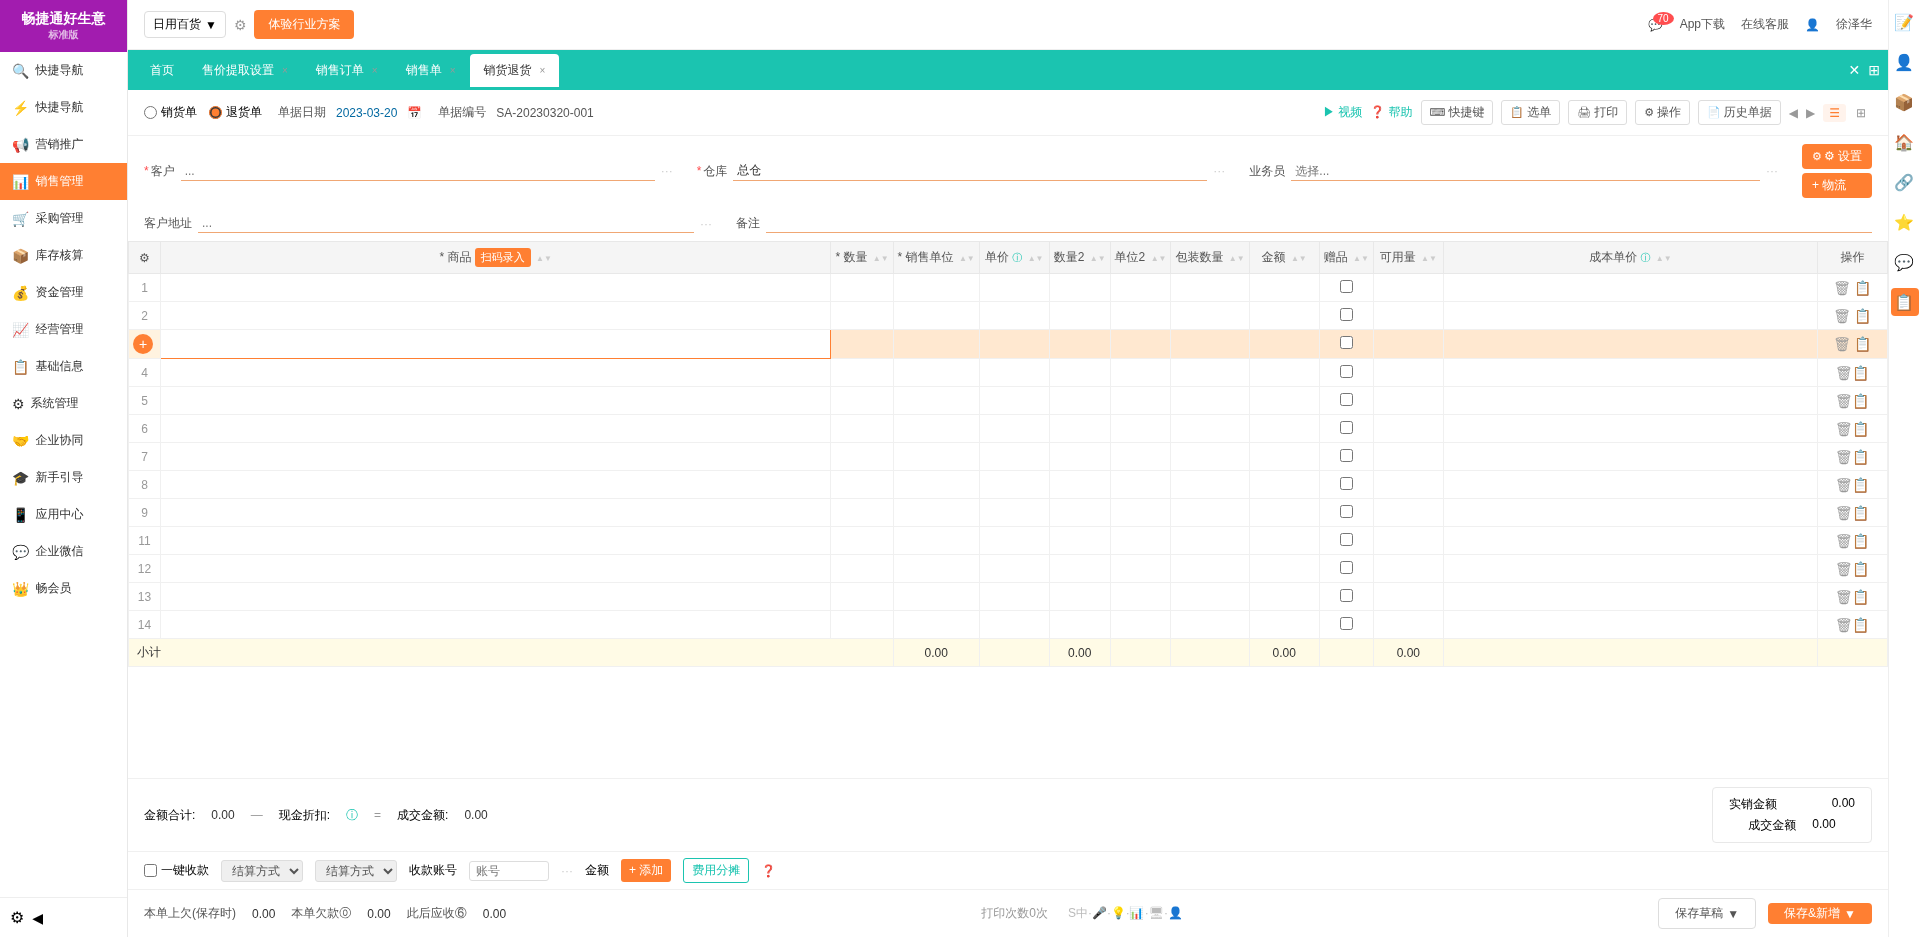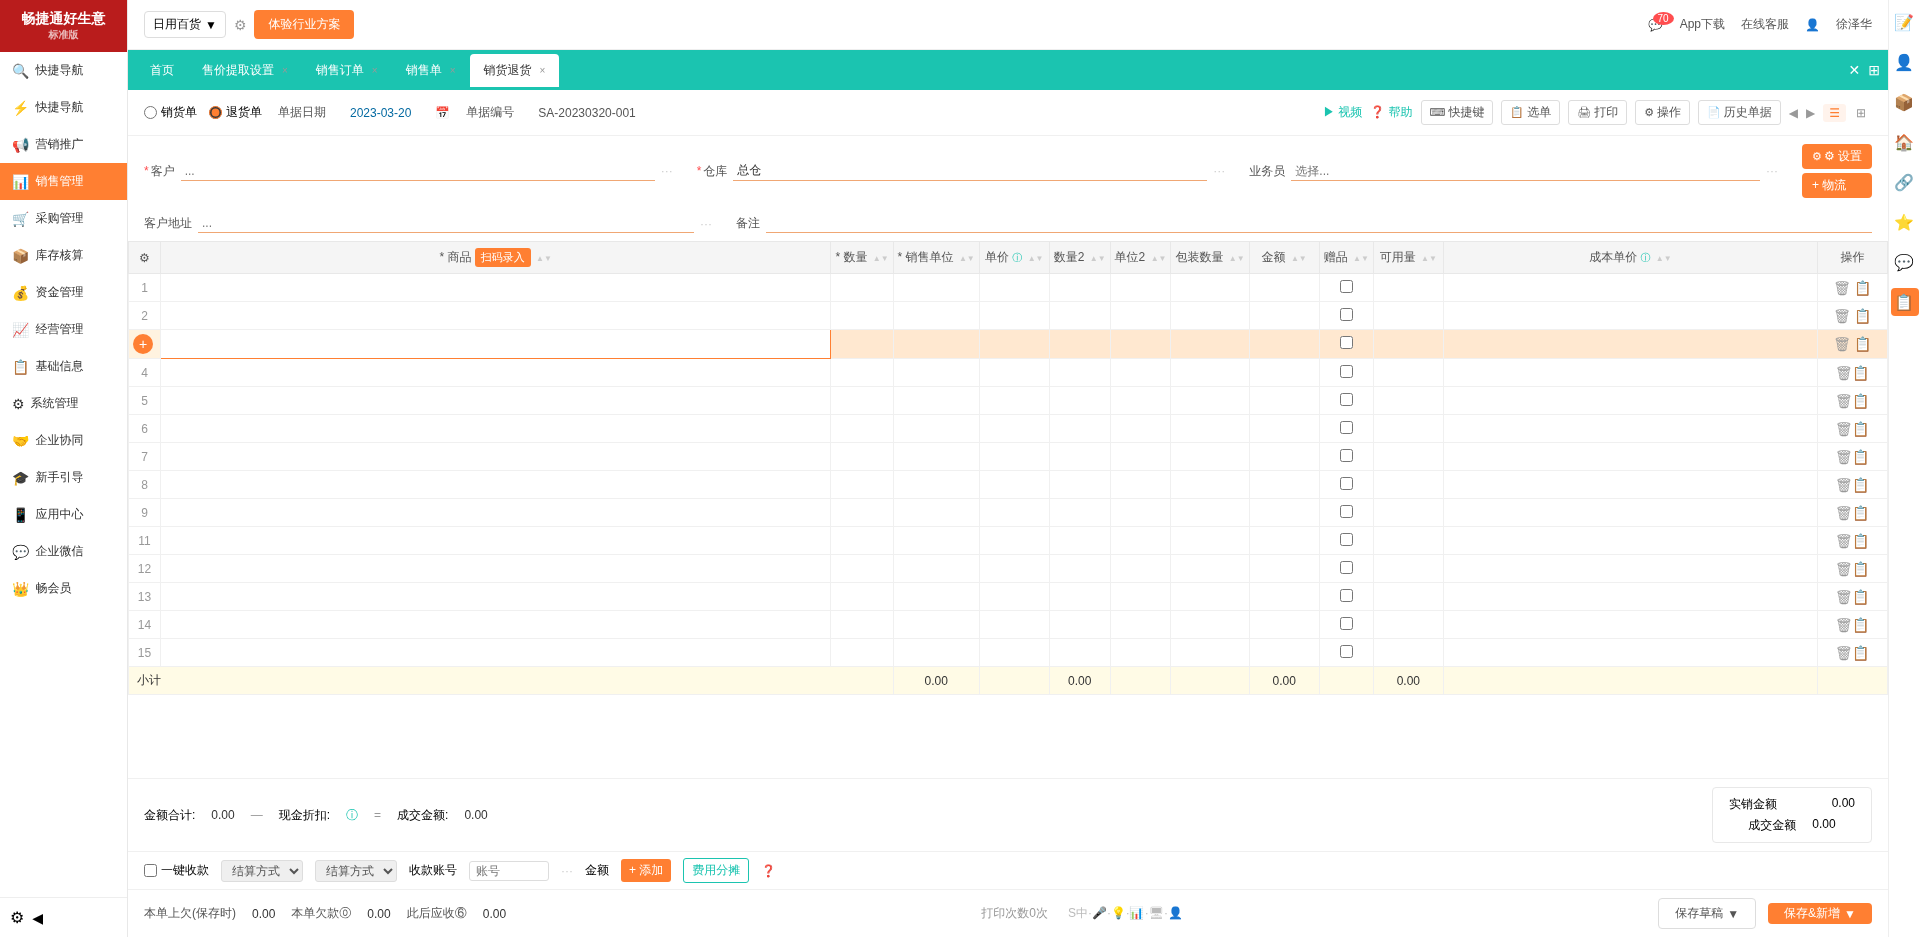--- a/index.html
+++ b/index.html
@@ -1,20 +1,20 @@
 <!DOCTYPE html>
 <html><head>
   <meta charset="utf-8">
   <style>
     * { box-sizing: border-box; margin: 0; padding: 0; font-family: 'Microsoft YaHei', Arial, sans-serif; font-size: 12px; }
     body { background: #f5f5f5; display: flex; height: 937px; overflow: hidden; }
 
     
     .sidebar { width: 128px; background: #fff; border-right: 1px solid #e8e8e8; display: flex; flex-direction: column; height: 100%; }
-    .sidebar-logo { background: #b91c1c; padding: 10px 8px; color: #fff; text-align: center; font-weight: bold; font-size: 13px; min-height: 50px; display: flex; align-items: center; justify-content: center; }
+    .sidebar-logo { background: #a21caf; padding: 10px 8px; color: #fff; text-align: center; font-weight: bold; font-size: 13px; min-height: 50px; display: flex; align-items: center; justify-content: center; }
     .sidebar-logo span { font-size: 10px; color: rgba(255,255,255,0.7); display: block; }
     .sidebar-item { display: flex; align-items: center; gap: 6px; padding: 10px 12px; cursor: pointer; color: #333; transition: background 0.2s; }
     .sidebar-item.active { background: #ff7f32; color: #fff; }
     .sidebar-item .icon { font-size: 14px; }
     .sidebar-footer { margin-top: auto; padding: 10px; display: flex; gap: 8px; align-items: center; border-top: 1px solid #eee; }
 
     
     .main { flex: 1; display: flex; flex-direction: column; overflow: hidden; }
 
     
@@ -34,21 +34,21 @@
 
     
     .content { flex: 1; background: #fff; overflow-y: auto; padding: 0; display: flex; flex-direction: column; }
 
     
     .doc-header { padding: 10px 16px; border-bottom: 1px solid #f0f0f0; display: flex; align-items: center; justify-content: space-between; }
     .doc-header-left { display: flex; align-items: center; gap: 16px; }
     .radio-group { display: flex; gap: 12px; align-items: center; }
     .radio-item { display: flex; align-items: center; gap: 4px; cursor: pointer; }
     .radio-item input[type=radio] { accent-color: #ff7f32; }
-    .doc-meta { display: flex; align-items: center; gap: 24px; color: #555; }
+    .doc-meta { display: flex; align-items: center; gap: 10px; color: #555; }
 
     
     .form-row { display: flex; align-items: center; padding: 8px 16px; gap: 24px; }
     .form-field { display: flex; align-items: center; gap: 6px; flex: 1; }
     .form-field label { color: #555; white-space: nowrap; }
     .form-field label.required::before { content: '*'; color: #ff4d4f; margin-right: 2px; }
     .form-input { flex: 1; border: none; border-bottom: 1px solid #f0a774; padding: 2px 4px; color: #333; outline: none; background: transparent; }
     .form-actions { display: flex; flex-direction: column; gap: 4px; }
     .form-action-btn { background: #ff7f32; color: #fff; border: none; border-radius: 4px; padding: 4px 10px; cursor: pointer; font-size: 11px; display: flex; align-items: center; gap: 2px; }
 
@@ -516,35 +516,20 @@
               <td></td>
               <td></td>
               <td></td>
               <td><input type="checkbox" style=""></td>
               <td></td>
               <td></td>
               <td><button class="icon-btn">🗑</button><button class="icon-btn">📋</button></td>
             </tr>
           <tr>
               <td class="row-num">14</td>
-              <td></td>
-              <td></td>
-              <td></td>
-              <td></td>
-              <td></td>
-              <td></td>
-              <td></td>
-              <td></td>
-              <td><input type="checkbox" style=""></td>
-              <td></td>
-              <td></td>
-              <td><button class="icon-btn">🗑</button><button class="icon-btn">📋</button></td>
-            </tr>
-          <tr>
-              <td class="row-num">15</td>
               <td></td>
               <td></td>
               <td></td>
               <td></td>
               <td></td>
               <td></td>
               <td></td>
               <td></td>
               <td><input type="checkbox" style=""></td>
               <td></td>

